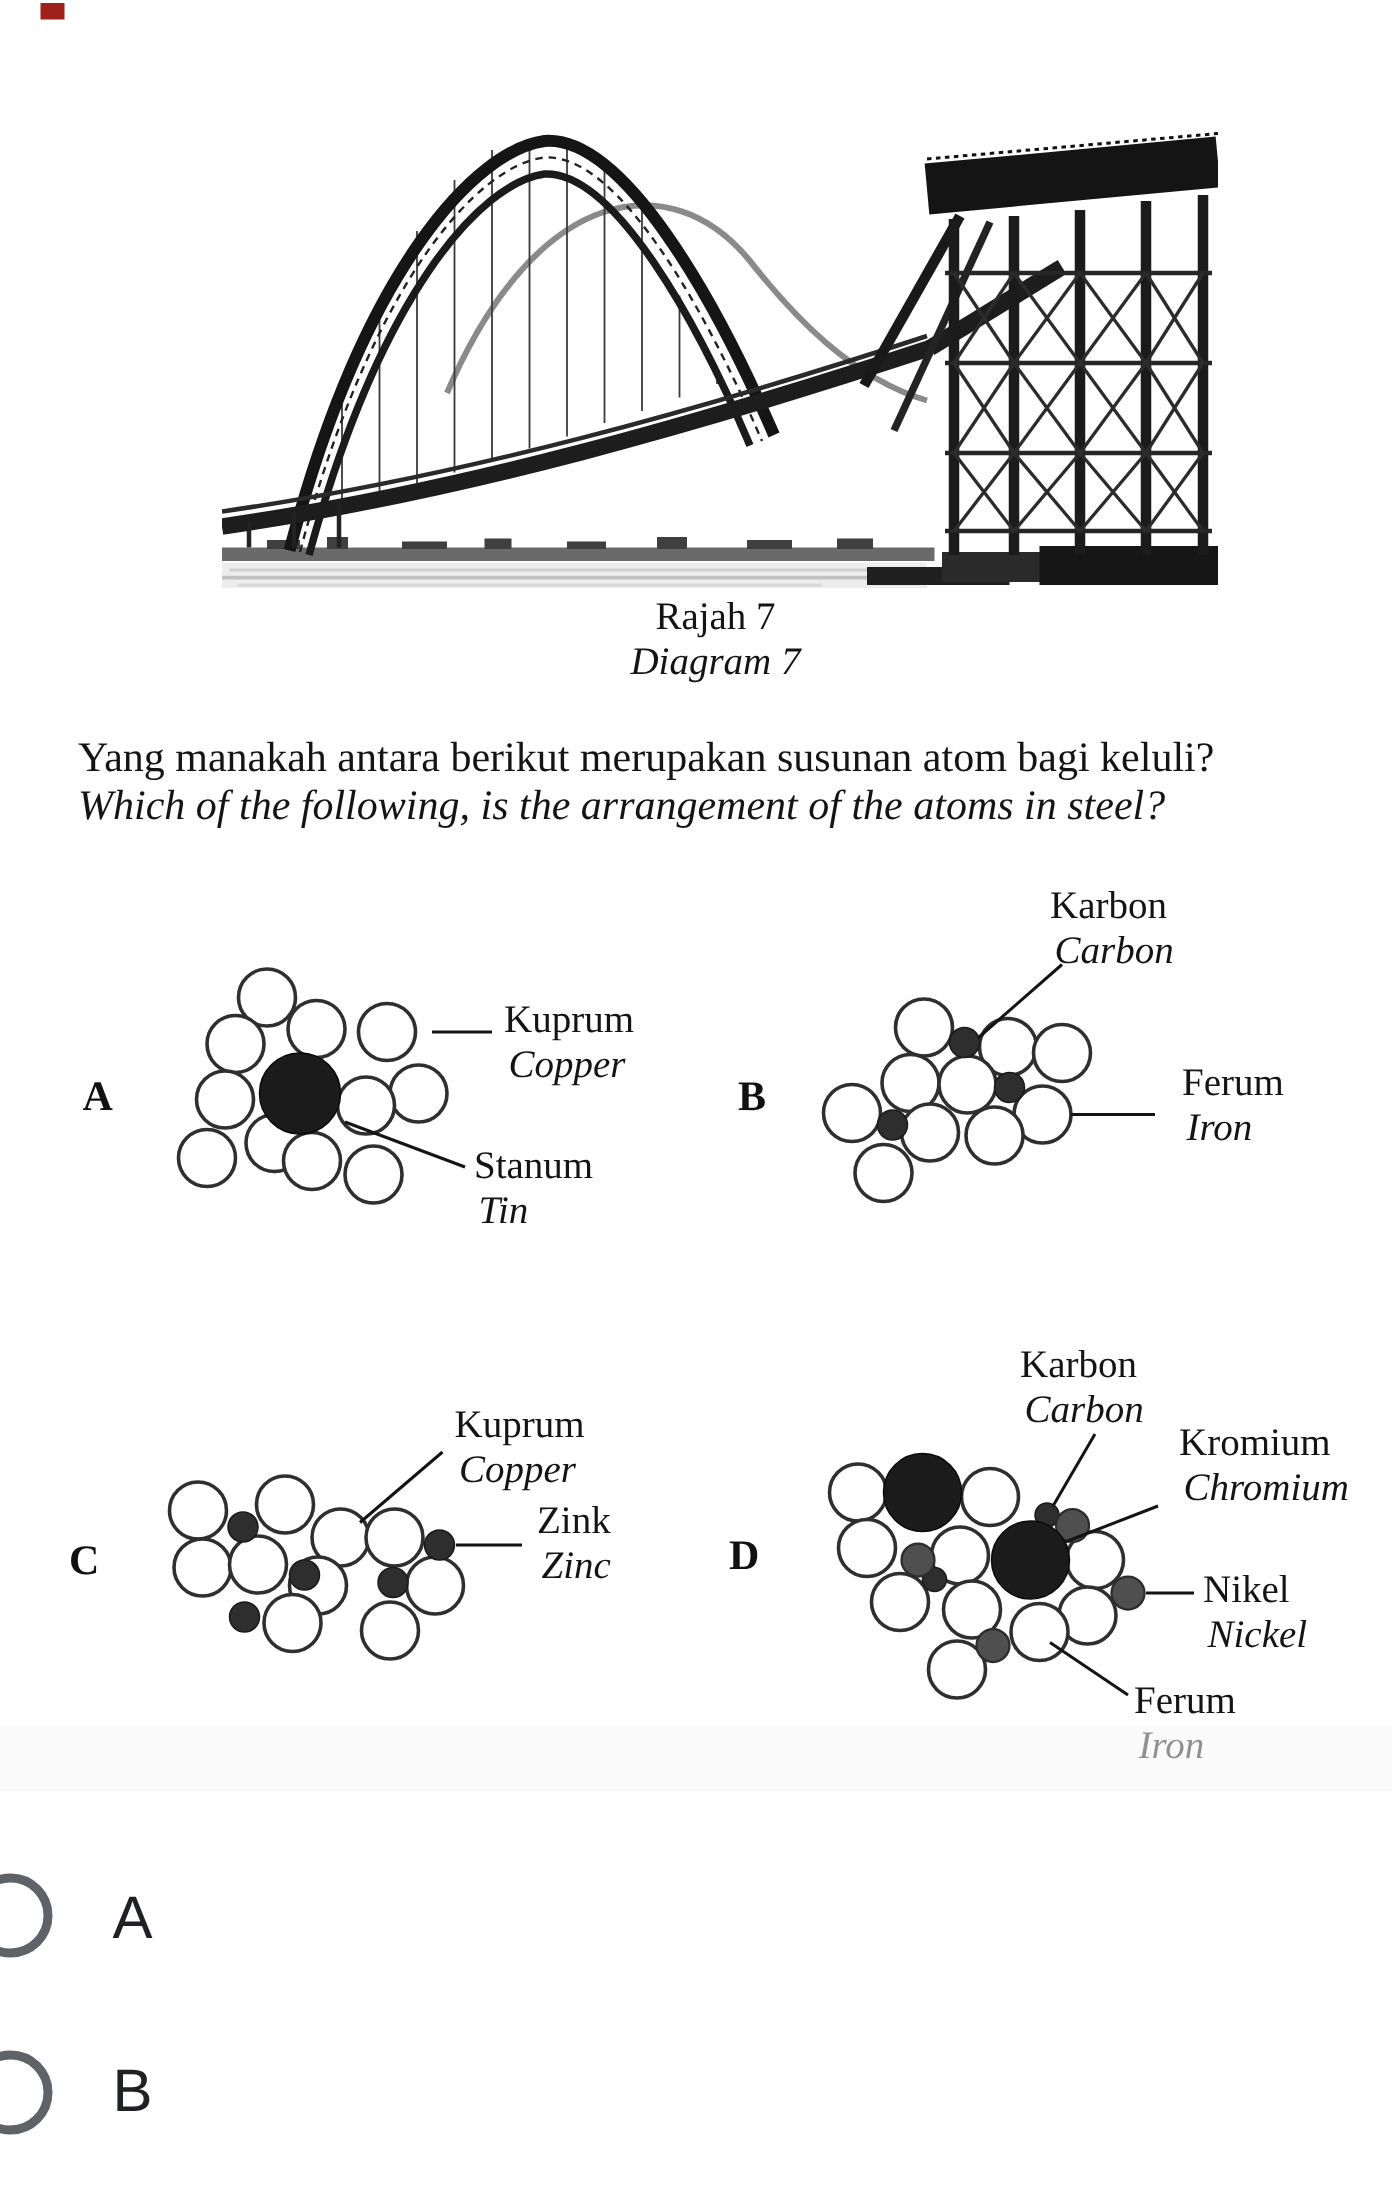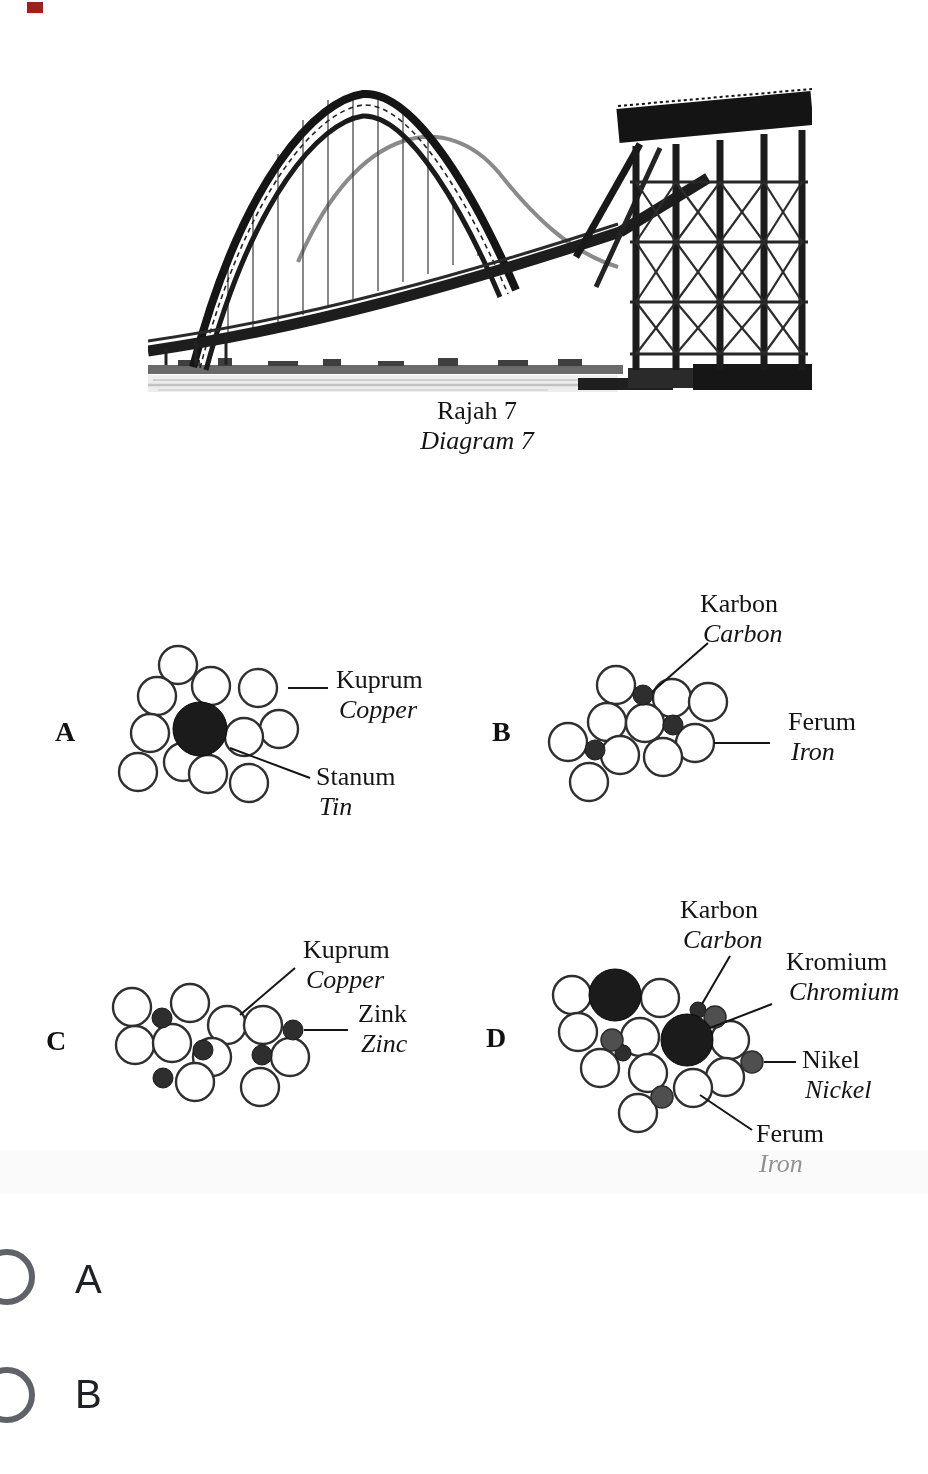--- a/index.html
+++ b/index.html
@@ -122,20 +122,24 @@
         <line x1="616" y1="220" x2="654" y2="272" stroke="#2c2c2c" stroke-width="2.2"></line>
         <line x1="654" y1="220" x2="616" y2="272" stroke="#2c2c2c" stroke-width="2.2"></line>
       </g>
   </svg>
 
   <div class="abs caption">
     <div>Rajah 7</div>
     <div class="it">Diagram 7</div>
   </div>
 
+  <div class="abs question">
+    <div>Yang manakah antara berikut merupakan susunan atom bagi keluli?</div>
+    <div class="it">Which of the following, is the arrangement of the atoms in steel?</div>
+  </div>
 
   <div class="abs opt-letter" style="left:55px;top:716px;">A</div>
   <div class="abs opt-letter" style="left:492px;top:716px;">B</div>
   <div class="abs opt-letter" style="left:46px;top:1025px;">C</div>
   <div class="abs opt-letter" style="left:486px;top:1022px;">D</div>
 
   <svg class="abs" style="left:80px;top:628px" width="380" height="210">
       <circle cx="98" cy="37" r="19" fill="#ffffff" stroke="#2f2f2f" stroke-width="2.4"></circle>
       <circle cx="131" cy="58" r="19" fill="#ffffff" stroke="#2f2f2f" stroke-width="2.4"></circle>
       <circle cx="77" cy="68" r="19" fill="#ffffff" stroke="#2f2f2f" stroke-width="2.4"></circle>

